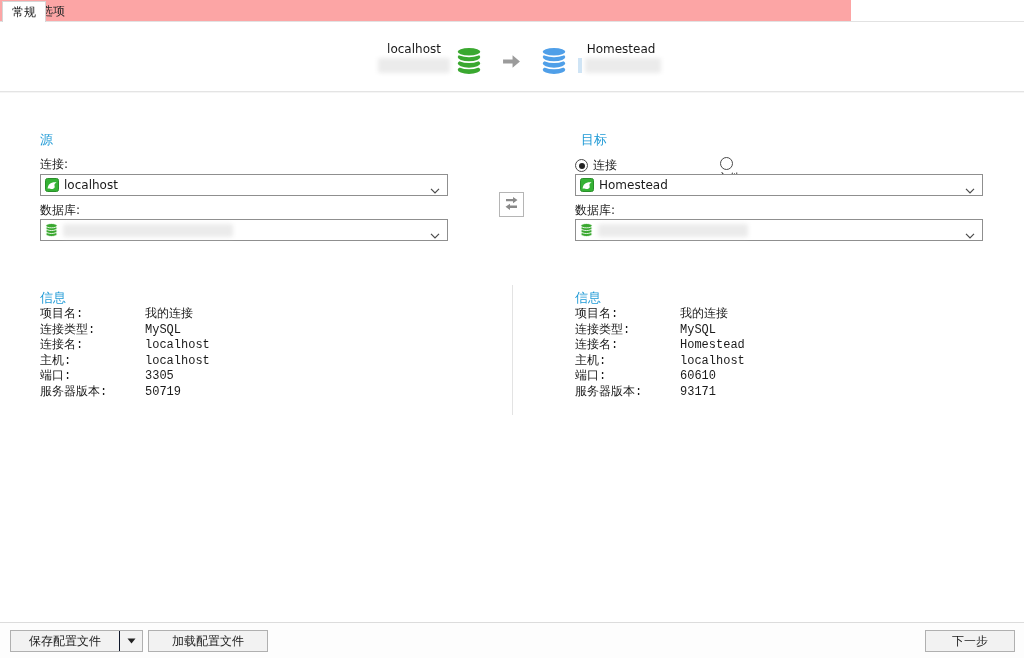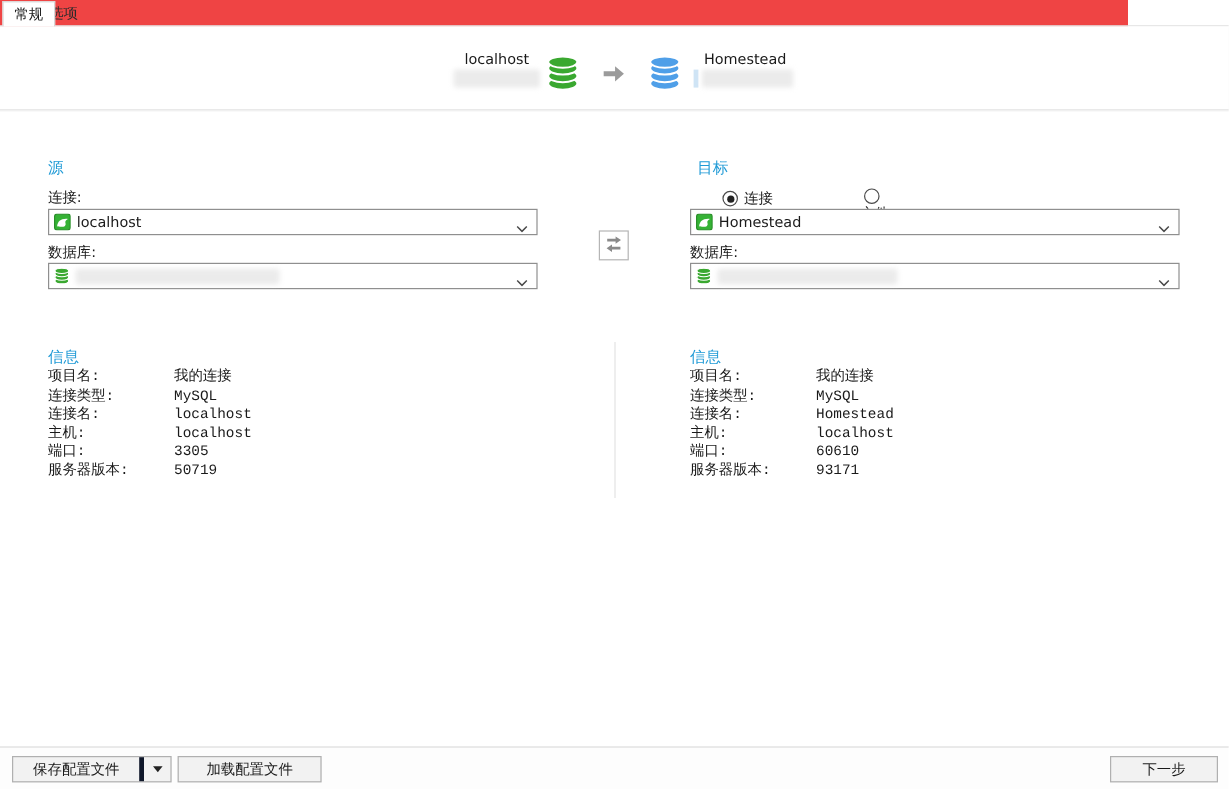--- a/index.html
+++ b/index.html
@@ -7,21 +7,21 @@
   body {
     font-family: "DejaVu Sans", "Liberation Sans", sans-serif;
     font-size: 12px;
     color: #1a1a1a;
     background: #ffffff;
     position: relative;
     overflow: hidden;
   }
 
   
-  .tabstrip { position:absolute; left:0; top:0; width:940px; height:22px; background:#ef4444; }
+  .tabstrip { position:absolute; left:0; top:0; width:851px; height:22px; background:#fca5a5; }
   .tabstrip-line { position:absolute; left:0; top:21px; width:1024px; height:1px; background:#e2e2e2; }
   .tab { position:absolute; top:1px; height:21px; line-height:20px; padding:0 9px; font-size:12px; cursor:default; }
   .tab.active { left:2px; background:#fff; border:1px solid #d6d6d6; border-bottom:none; z-index:3; height:21px; }
   .tab.inactive { left:32px; color:#2b2b2b; }
 
   
   .header-band { position:absolute; left:0; top:22px; width:1024px; height:70px; background:#fff; border-bottom:1px solid #e4e4e4; box-shadow:0 1px 0 #f5f5f5; }
   .hdr-label { position:absolute; font-size:12px; color:#1a1a1a; }
   .redacted { background:#ebebeb; border-radius:2px; filter:blur(2px); }
   .caret-bar { position:absolute; width:4px; height:15px; background:#cfe4f5; }
@@ -57,21 +57,21 @@
   .v-divider { position:absolute; left:512px; top:285px; width:1px; height:130px; background:#e3e3e3; }
 
   
   .footer { position:absolute; left:0; top:622px; width:1024px; height:36px; background:#fdfdfd; border-top:1px solid #dcdcdc; }
   .btn {
     position:absolute; top:7px; height:22px; background:#f2f2f2; border:1px solid #b0b0b0;
     font-size:12px; color:#1a1a1a; display:flex; align-items:center; justify-content:center; cursor:default;
     font-family: Liberation Serif, serif;
   }
   .split-btn { position:absolute; top:7px; left:10px; width:133px; height:22px; border:1px solid #b0b0b0; background:#f2f2f2; display:flex; }
-  .split-main { width:110px; display:flex; align-items:center; justify-content:center; border-right:4px solid #0f172a; }
+  .split-main { width:110px; display:flex; align-items:center; justify-content:center; border-right:1px solid #0f172a; }
   .split-arrow { width:22px; display:flex; align-items:center; justify-content:center; }
 </style>
 </head>
 <body>
 
 <div class="tabstrip">
   <div class="tabstrip-line"></div>
   <div class="tab active">常规</div>
   <div class="tab inactive">选项</div>
 </div>
@@ -156,21 +156,21 @@
   <span>
     <svg width="15" height="14" viewBox="0 0 15 14">
       <path d="M2 2.9 h7 v-1.9 l4.5 3.1 -4.5 3.1 v-1.9 h-7 z" fill="#8a8a8a"></path>
       <path d="M13 9.6 h-7 v-1.9 l-4.5 3.1 4.5 3.1 v-1.9 h7 z" fill="#8a8a8a"></path>
     </svg>
   </span>
 </div>
 
 <div class="section-title" style="left:581px; top:131px;">目标</div>
 
-<div class="radio-group-item" style="left:602px; top:157px;">
+<div class="radio-group-item" style="left:575px; top:157px;">
   <span class="radio-circle checked"></span>
   <span>连接</span>
 </div>
 <div class="radio-group-item" style="left:717px; top:157px;flex-direction:column;">
   <span class="radio-circle"></span>
   <span>文件</span>
 </div>
 
 <div class="combo" style="left:575px; top:174px; width:408px;">
   <span class="icon-slot">

